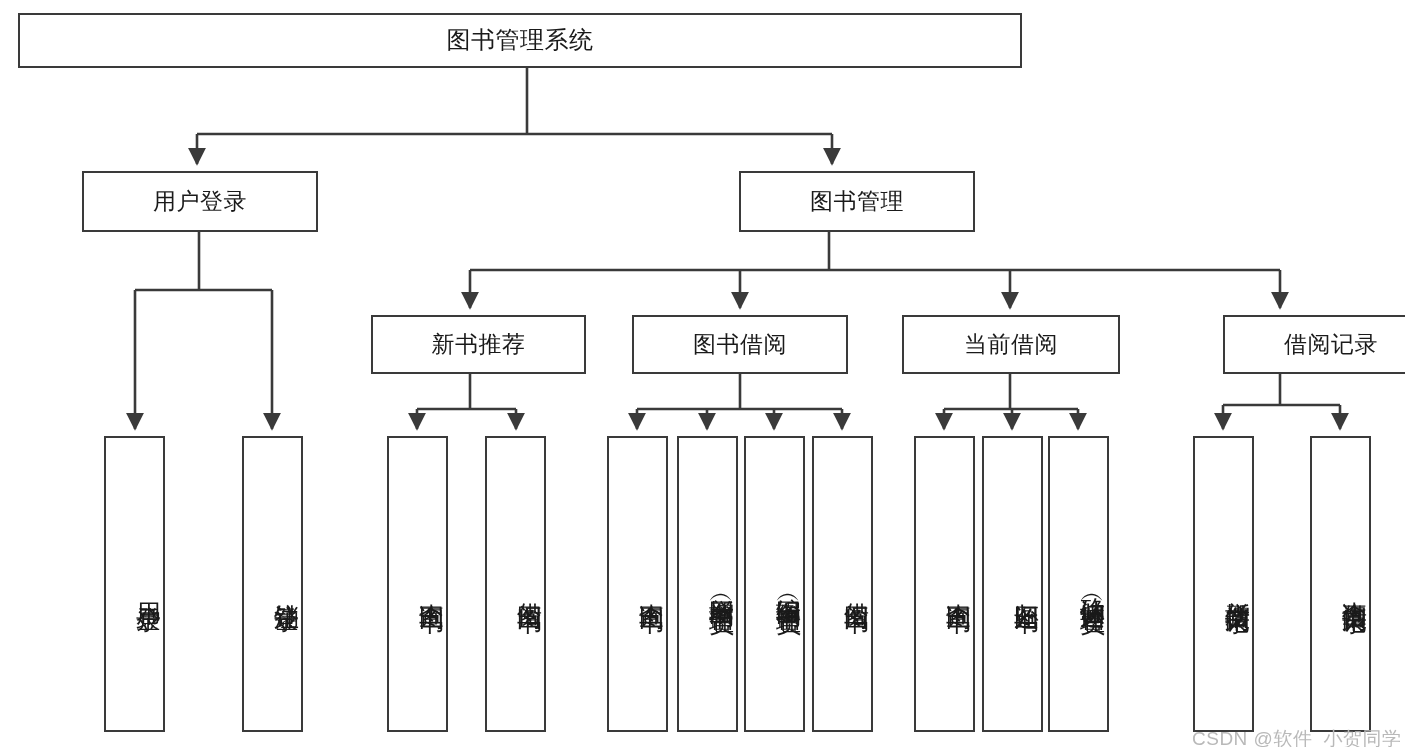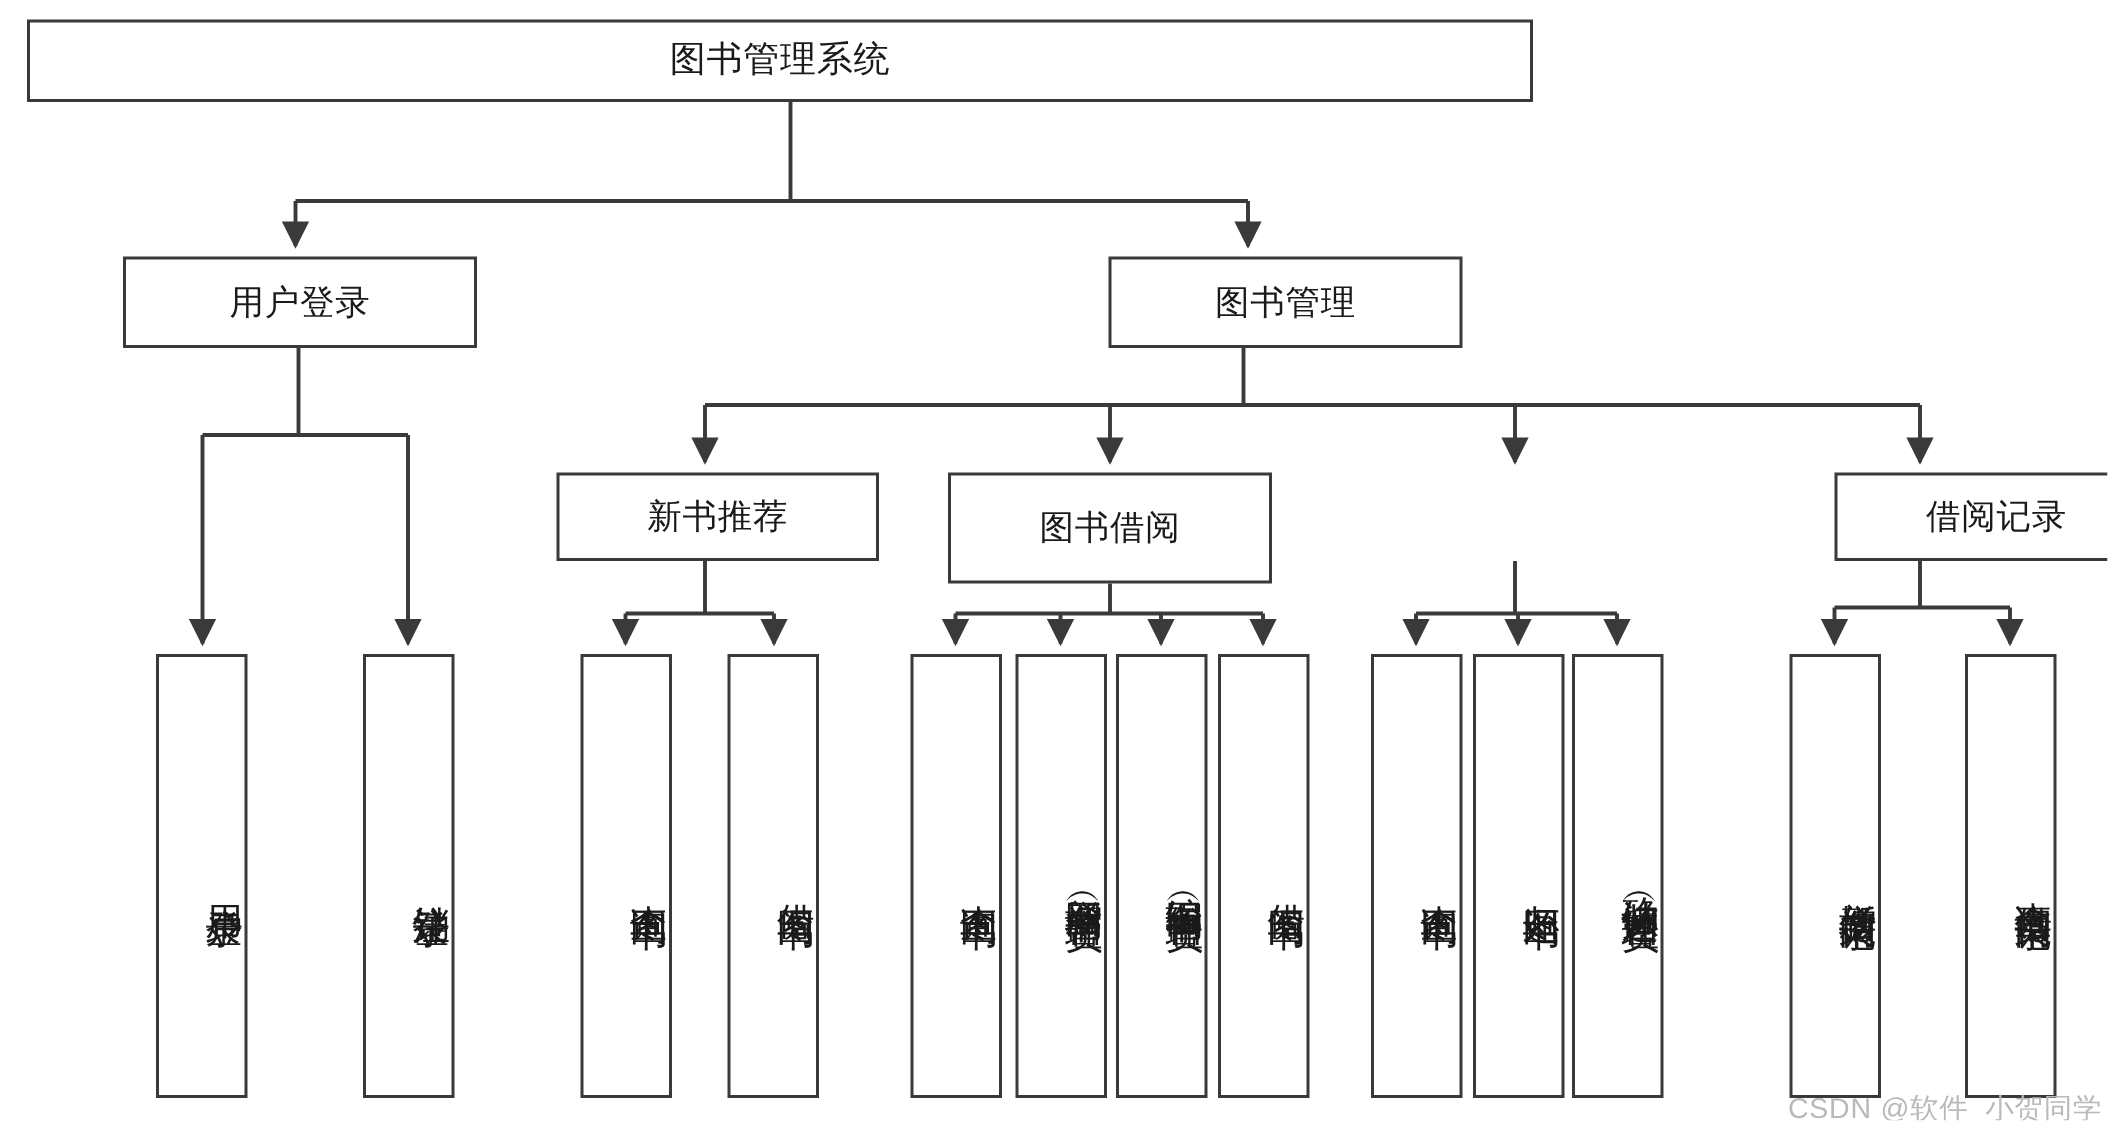--- a/index.html
+++ b/index.html
@@ -128,22 +128,25 @@
   <div class="node node-h" style="left:82px; top:171px; width:236px; height:61px;">
     <span>用户登录</span>
   </div>
   <div class="node node-h" style="left:711px; top:171px; width:236px; height:61px;margin-left:28px;">
     <span>图书管理</span>
   </div>
 
   <div class="node node-h" style="left:371px; top:315px; width:215px; height:59px;">
     <span>新书推荐</span>
   </div>
-  <div class="node node-h" style="left:632px; top:315px; width:216px; height:74px;">
+  <div class="node node-h" style="left:632px; top:315px; width:216px; height:59px;">
     <span>图书借阅</span>
+  </div>
+  <div class="node node-h" style="left:902px; top:315px; width:218px; height:59px;">
+    <span>当前借阅</span>
   </div>
   <div class="node node-h" style="left:1223px; top:315px; width:216px; height:59px;">
     <span>借阅记录</span>
   </div>
 
   <div class="node node-v" style="left:104px; top:436px; width:61px; height:296px;">
     <span class="vtext">用户登录</span>
   </div>
   <div class="node node-v" style="left:242px; top:436px; width:61px; height:296px;">
     <span class="vtext">注销登录</span>

